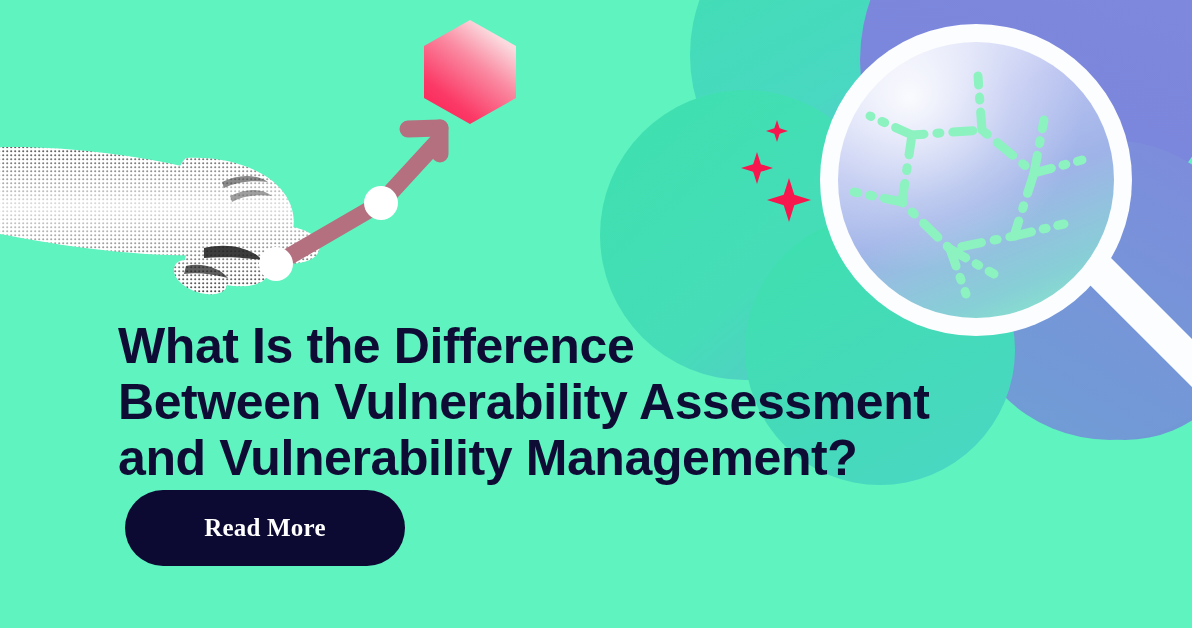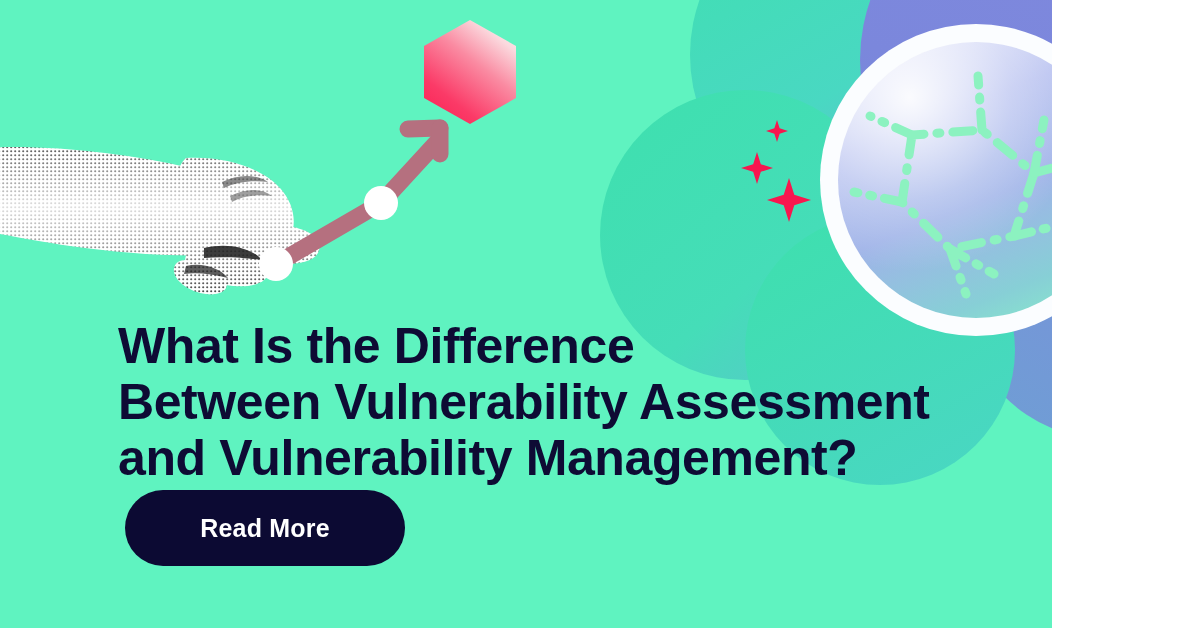--- a/index.html
+++ b/index.html
@@ -3,21 +3,21 @@
 <meta charset="utf-8">
 <title>Vulnerability Assessment vs Management Banner</title>
 <style>
   html, body {
     margin: 0;
     padding: 0;
     background: #ffffff;
   }
   .banner {
     position: relative;
-    width: 1052px;
+    width: 1192px;
     height: 628px;
     overflow: hidden;
     background: #5ff3c0;
     font-family: "Liberation Sans", sans-serif;
     -webkit-font-smoothing: antialiased;
   }
 
   
   .blob-layer {
     position: absolute;
@@ -152,21 +152,21 @@
 
   
   .cta {
     position: absolute;
     left: 125px; top: 490px;
     width: 280px; height: 76px;
     border: none;
     border-radius: 38px;
     background: #0c0a33;
     color: #ffffff;
-    font-family: Liberation Sans, sans-serif;
+    font-family: Liberation Serif, serif;
     font-size: 25px;
     font-weight: 700;
     letter-spacing: 0.2px;
     cursor: pointer;
     display: flex;
     align-items: center;
     justify-content: center;
     padding: 0;
   }
 </style>

